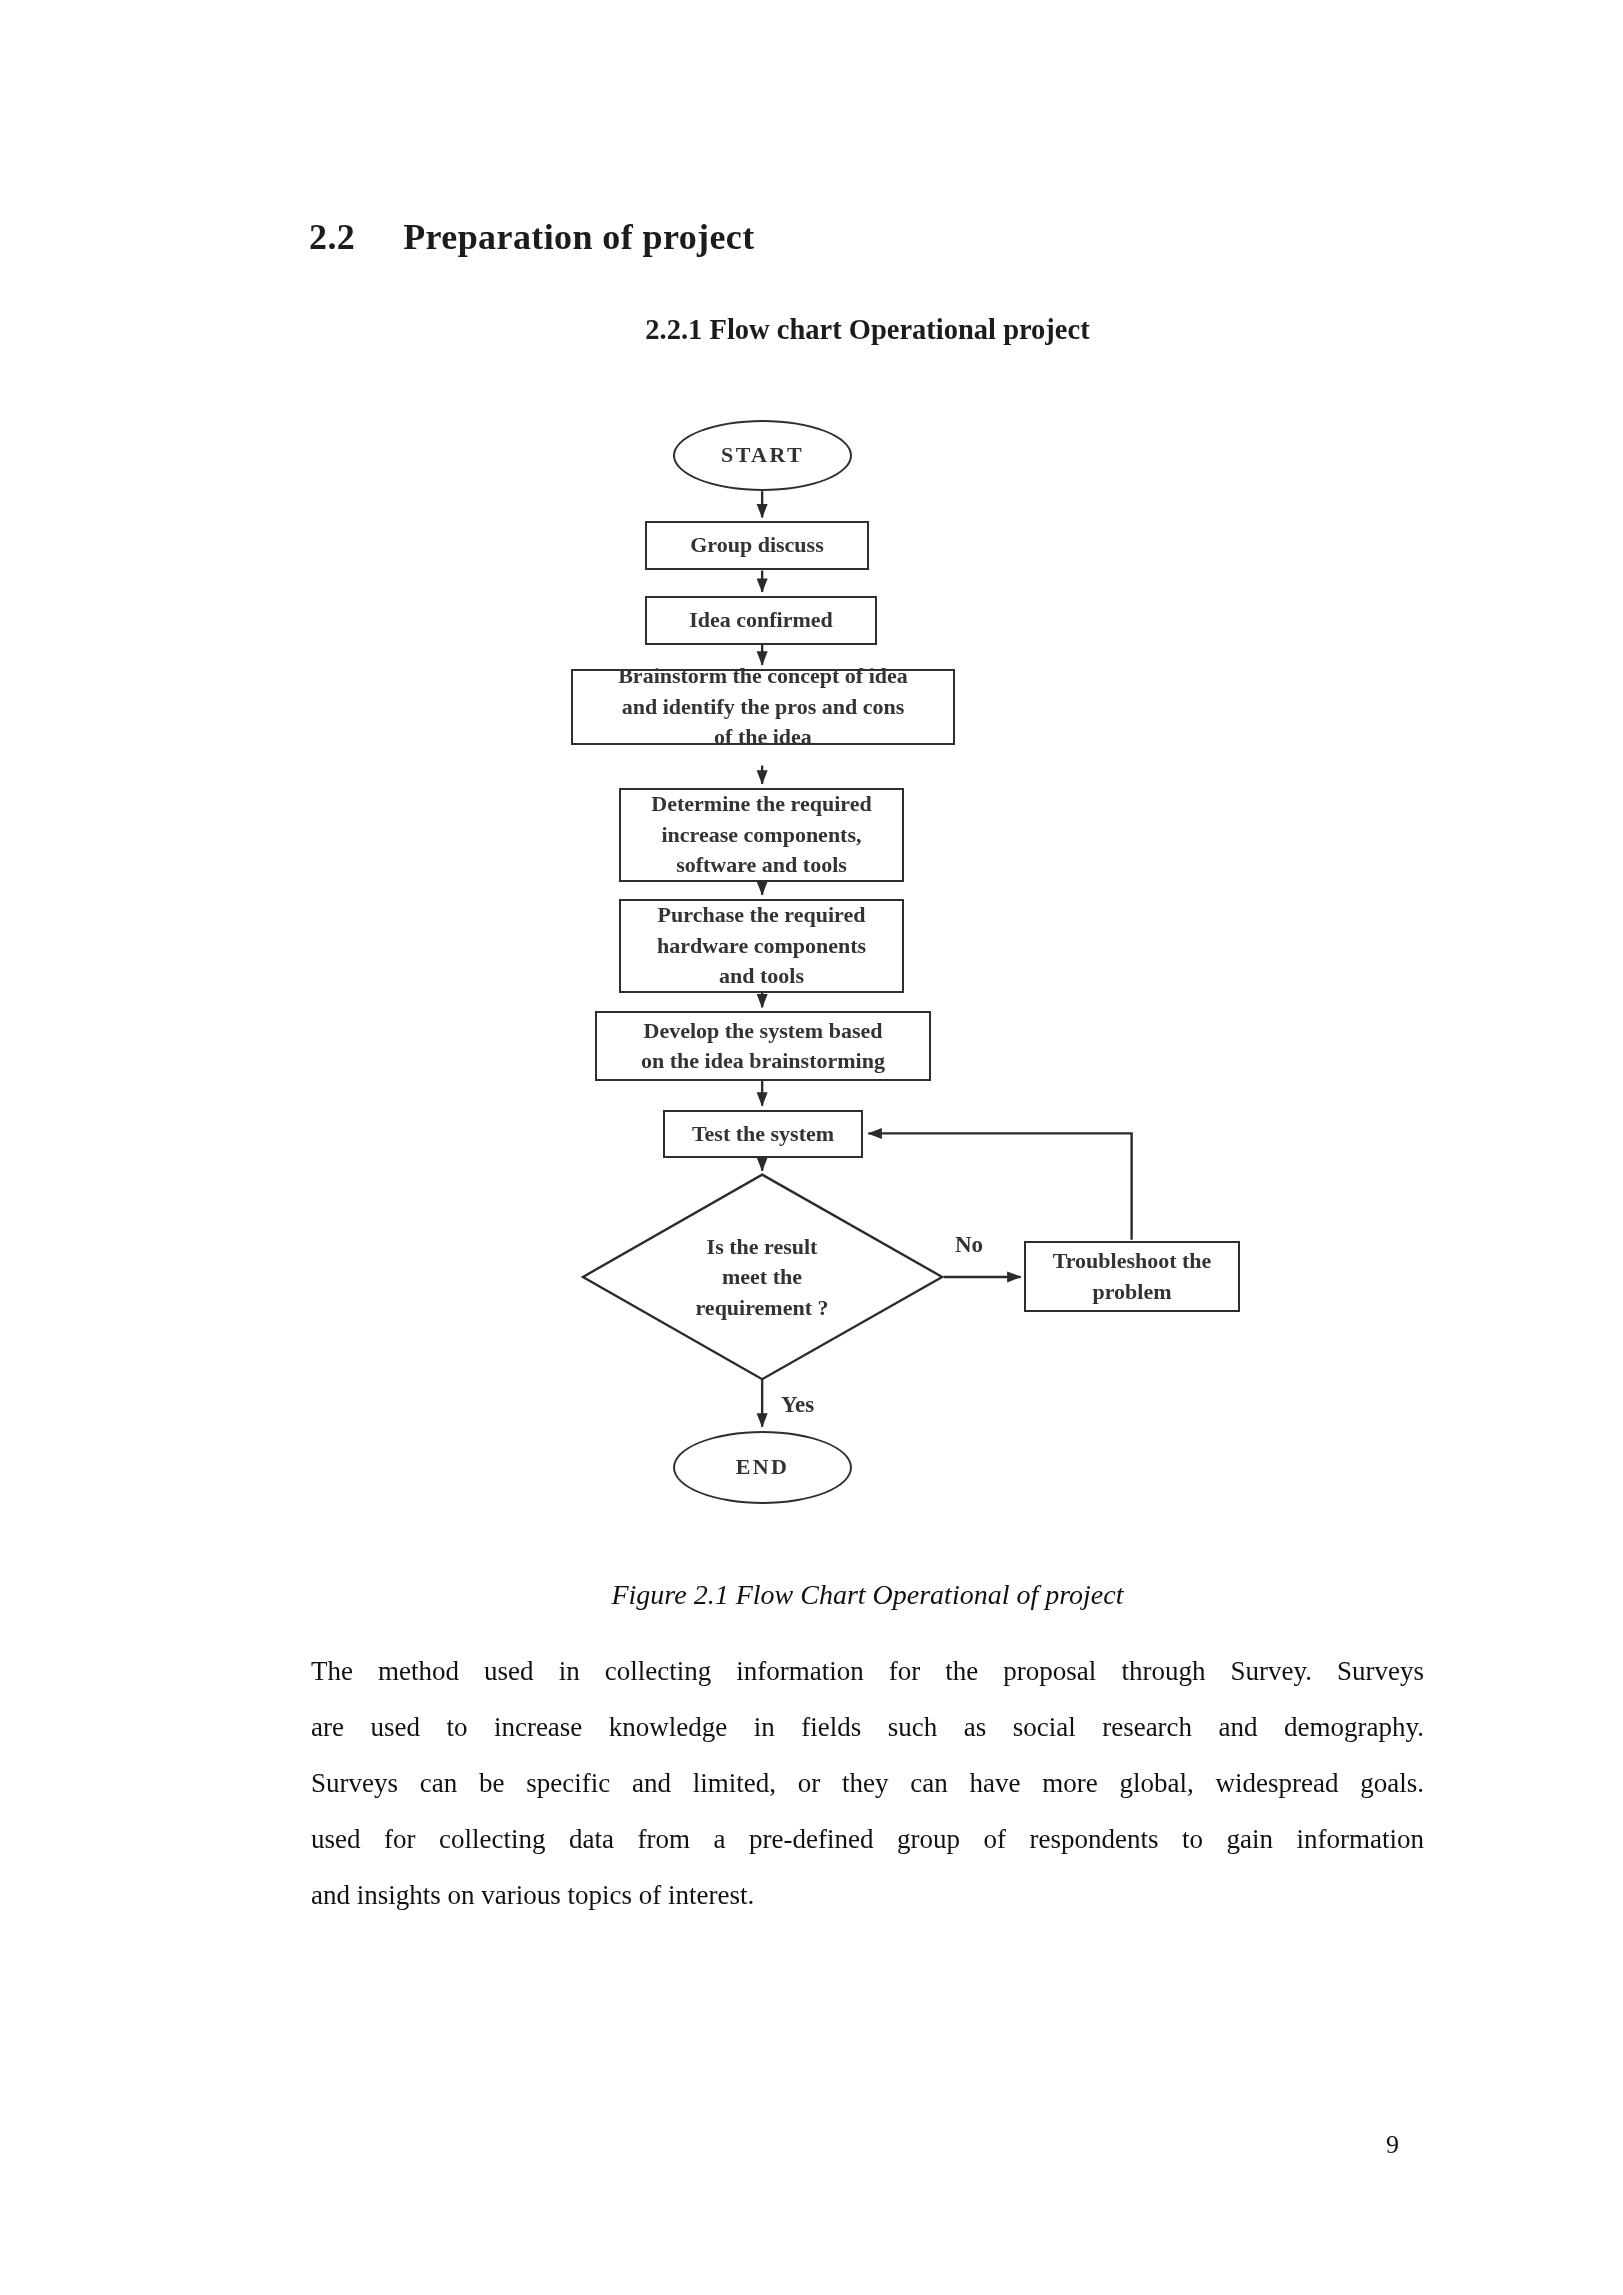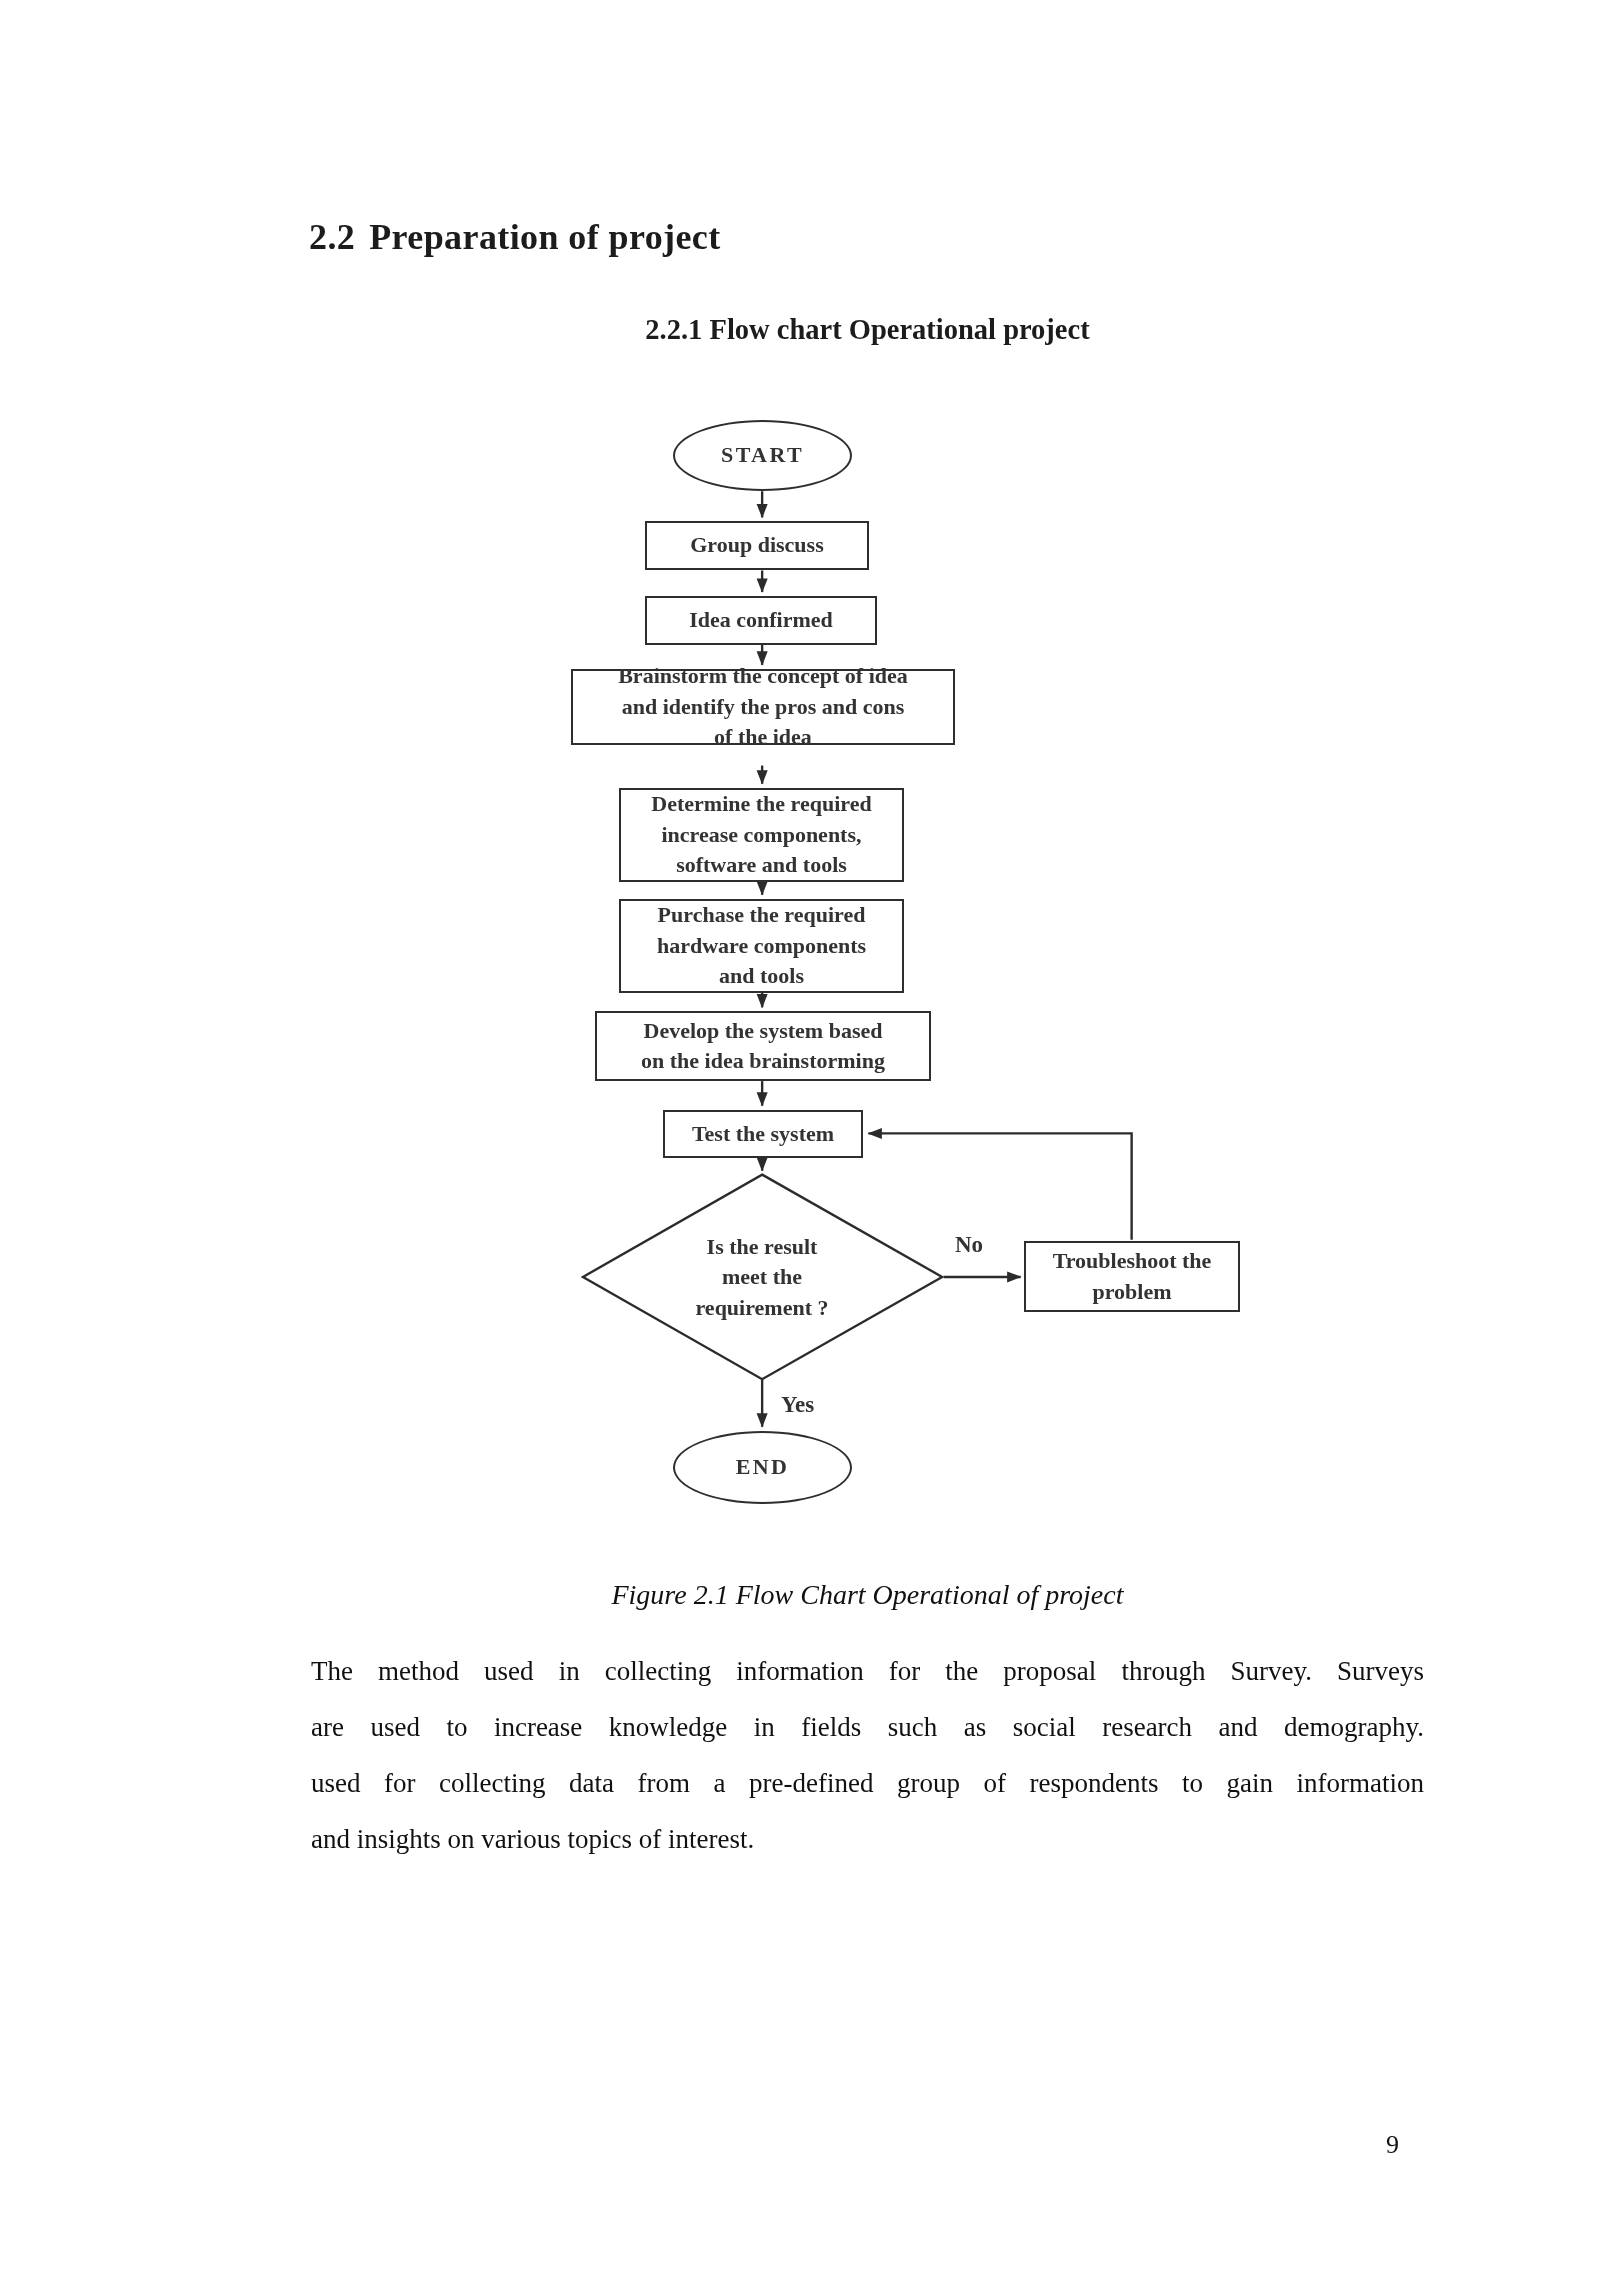--- a/index.html
+++ b/index.html
@@ -10,21 +10,21 @@
     font-family:"Liberation Serif", serif;
     color:#1c1c1c;
     overflow:hidden;
   }
   
   .heading{
     position:absolute;left:309px;top:216px;
     font-size:36px;font-weight:bold;letter-spacing:0.4px;
     white-space:nowrap;
   }
-  .heading .hnum{margin-right:14px;}
+  .heading .hnum{margin-right:48px;}
   .subheading{
     position:absolute;left:311px;top:314px;width:1113px;
     font-size:28.5px;font-weight:bold;text-align:center;
   }
   
   .flowchart{position:absolute;left:555px;top:404px;width:714px;height:1110px;}
   .flowchart svg{position:absolute;left:0;top:0;}
   .fc-node{
     position:absolute;
     display:flex;flex-direction:column;align-items:center;justify-content:center;
@@ -150,20 +150,21 @@
 
     <span class="edge-label" style="left:226px;top:988px;">Yes</span>
     <span class="edge-label" style="left:400px;top:828px;">No</span>
   </div>
 
   <div class="caption">Figure 2.1 Flow Chart Operational of project</div>
 
   <div class="bodytext">
     <div class="tline jline">The method used in collecting information for the proposal through Survey. Surveys</div>
     <div class="tline jline">are used to increase knowledge in fields such as social research and demography.</div>
+    <div class="tline jline">Surveys can be specific and limited, or they can have more global, widespread goals.</div>
     <div class="tline jline">used for collecting data from a pre-defined group of respondents to gain information</div>
     <div class="tline lline">and insights on various topics of interest.</div>
   </div>
 
   <div class="page-number">9</div>
 
 </div>
 
 
 </body></html>

